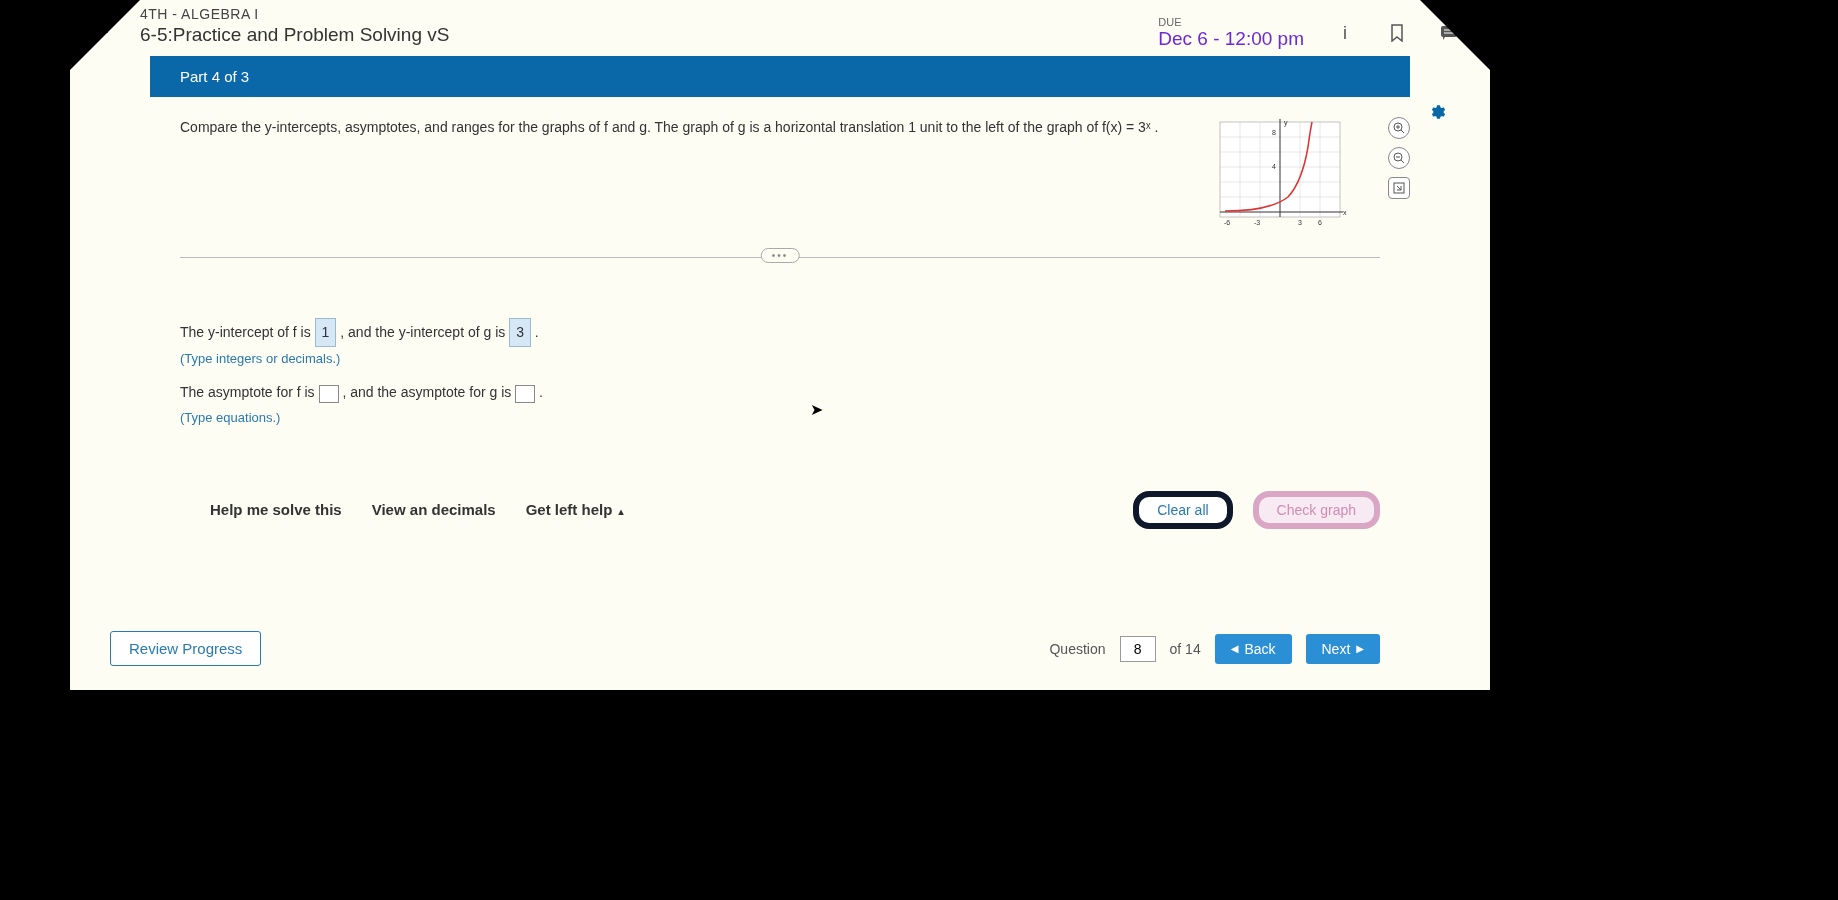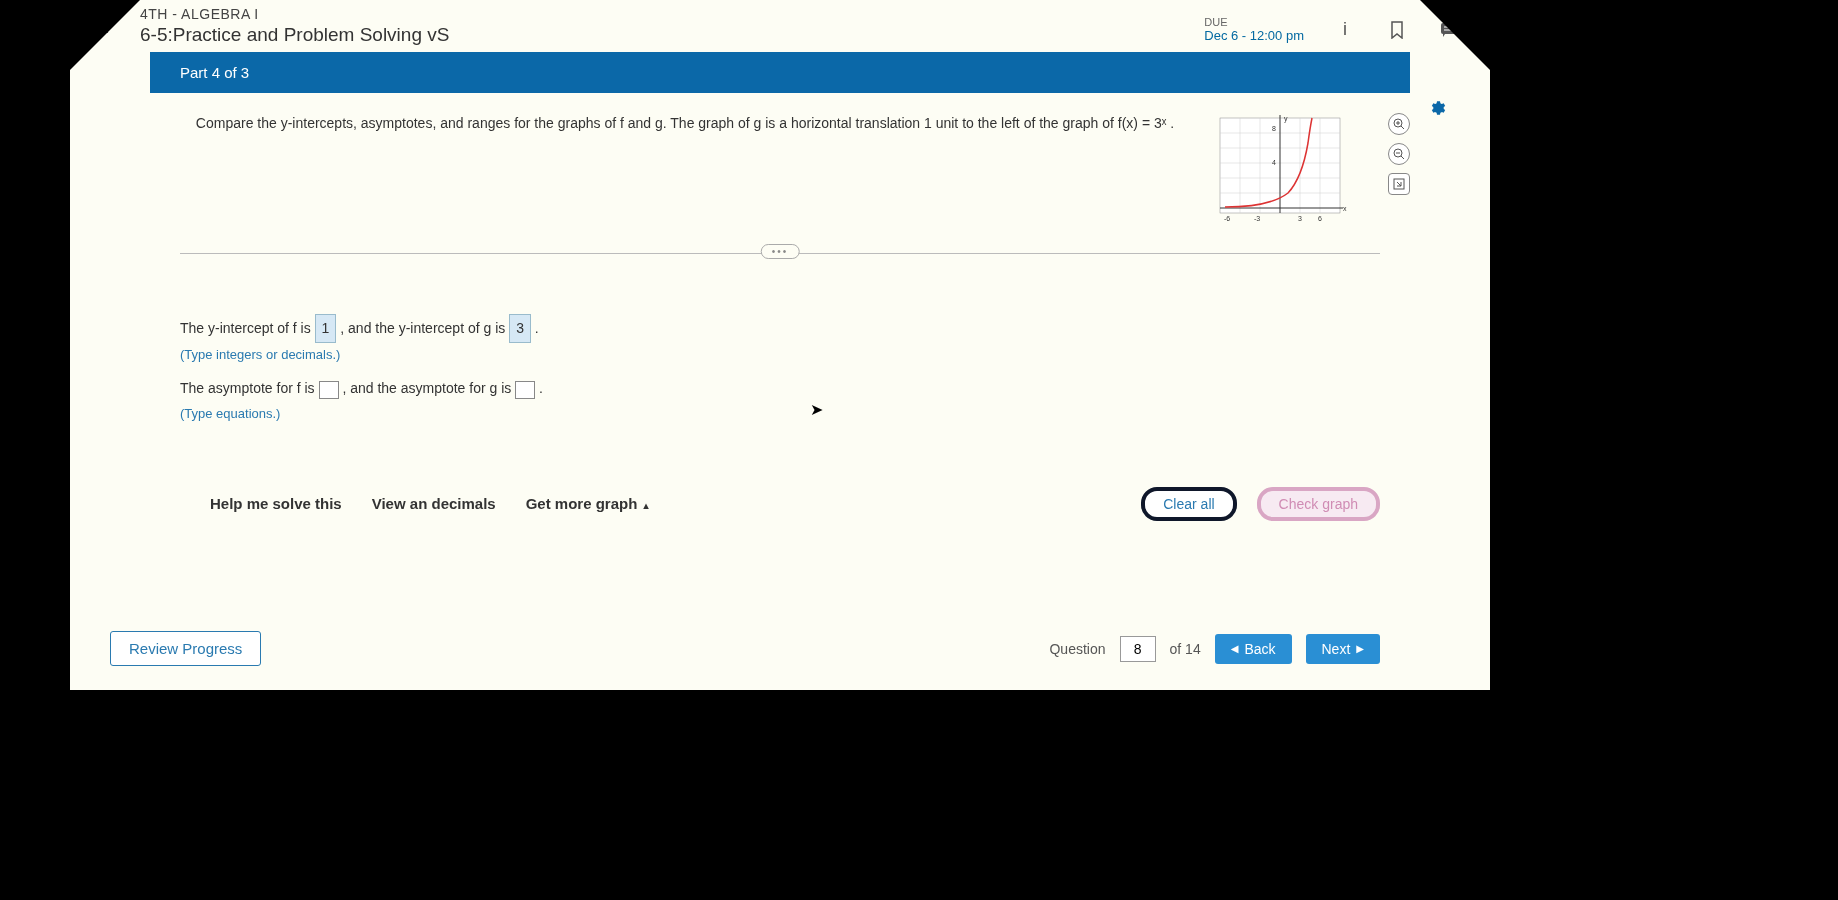--- a/index.html
+++ b/index.html
@@ -40,21 +40,21 @@
   .assignment-title { font-size: 19px; color: #333; margin-top: 2px; }
   .header-right {
     display: flex;
     align-items: center;
     gap: 30px;
     padding-right: 10px;
     padding-top: 10px;
   }
   .due-block { text-align: left; font-size: 12px; color: #444; }
   .due-label { font-size: 11px; color: #666; }
-  .due-value { font-size: 13px; color: #0369a1; }
+  .due-value { font-size: 19px; color: #6d28d9; }
   .hdr-icon {
     width: 22px; height: 22px;
     display: flex; align-items: center; justify-content: center;
     font-size: 18px; color: #555;
     cursor: pointer;
   }
   .part-bar {
     background: #0b68a8;
     color: #fff;
     padding: 12px 30px;
@@ -76,21 +76,20 @@
     flex: 1;
     margin: 0 100px;
     padding: 20px 10px 10px 10px;
     position: relative;
     display: flex;
     flex-direction: column;
   }
   .question-top {
     display: flex;
     gap: 20px;
-    text-align: center;
   }
   .question-text {
     flex: 1;
     font-size: 14px;
     color: #333;
     line-height: 1.5;
   }
   .graph-col {
     width: 170px;
     position: relative;
@@ -174,21 +173,21 @@
     cursor: pointer;
   }
   .dropdown-caret { font-size: 10px; margin-left: 2px; }
   .right-actions {
     margin-left: auto;
     display: flex;
     gap: 20px;
     align-items: center;
   }
   .pill-btn {
-    border: 4px solid #0f172a;
+    border: 6px solid #0f172a;
     color: #2a7ab0;
     background: #fff;
     border-radius: 16px;
     padding: 5px 18px;
     font-size: 14px;
     cursor: pointer;
   }
   .pill-btn.disabled {
     border-color: #d9a6c4;
     color: #d08cb4;
@@ -375,21 +374,21 @@
         <span class="empty-box"></span>
         <span> .</span>
       </div>
       <div class="hint-text">(Type equations.)</div>
     </div>
 
     <div class="actions-row">
       <span class="link-action">Help me solve this</span>
       <span class="link-action">View an decimals</span>
       <span class="link-action">
-        <span>Get more graph</span>
+        <span>Get left help</span>
         <span class="dropdown-caret">▴</span>
       </span>
       <div class="right-actions">
         <button class="pill-btn">Clear all</button>
         <button class="pill-btn disabled">Check graph</button>
       </div>
     </div>
   </div>
 
   <div class="footer-row">

